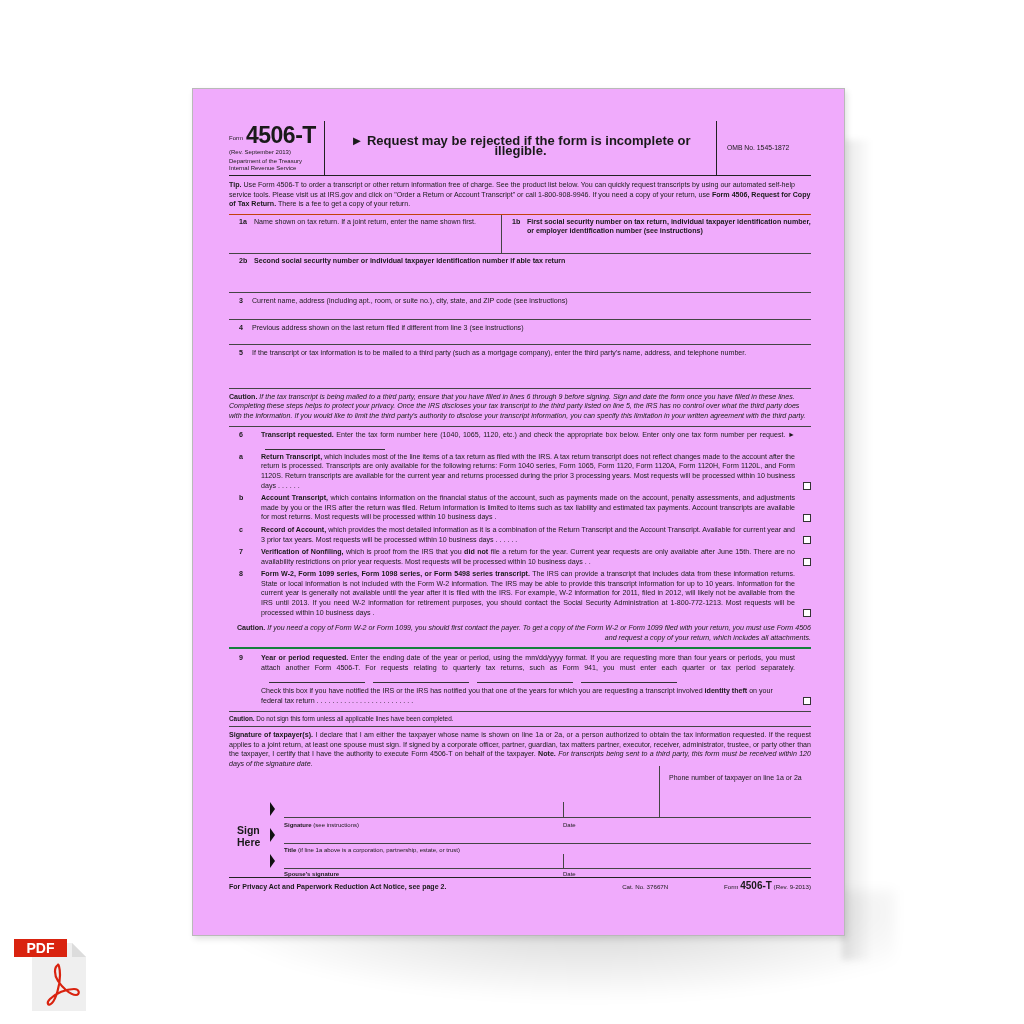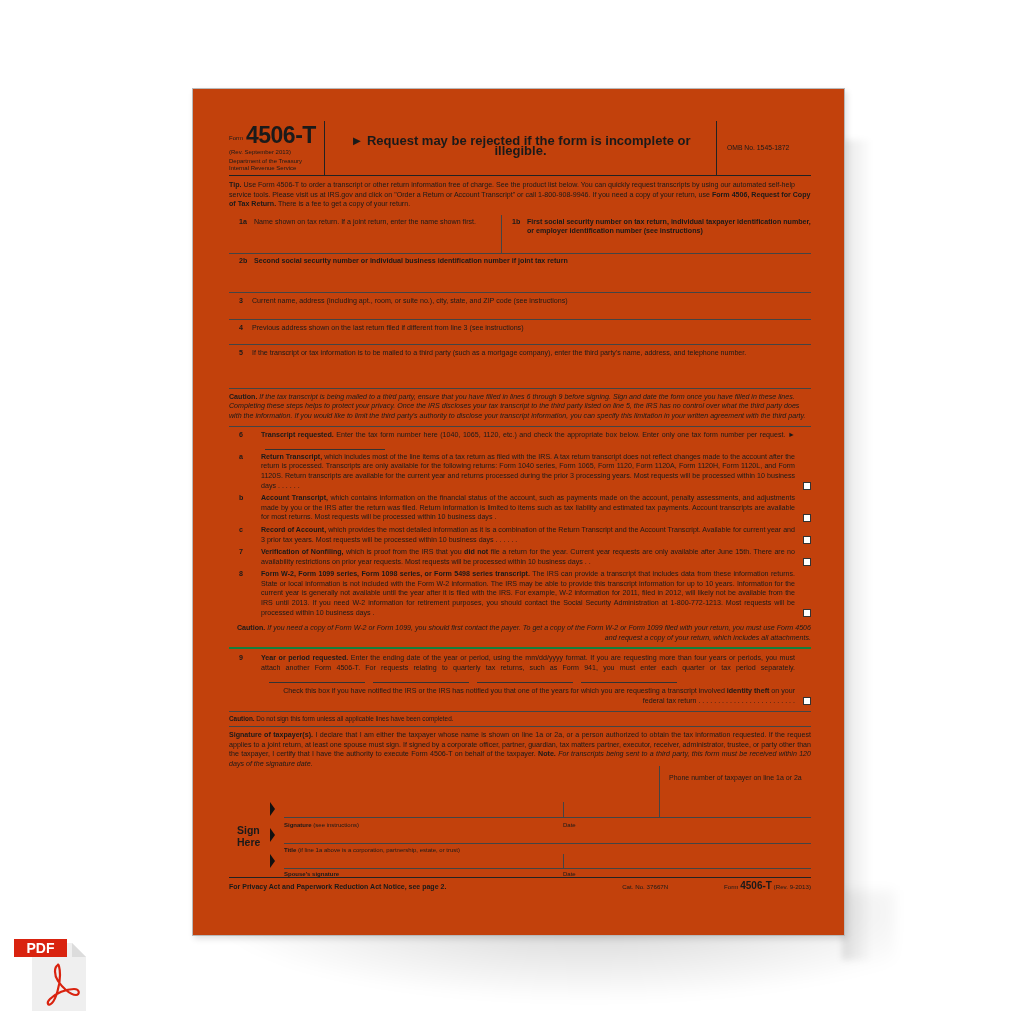--- a/index.html
+++ b/index.html
@@ -21,21 +21,21 @@
     position: absolute;
     left: 842px; top: 140px;
     width: 30px; height: 820px;
     background: linear-gradient(to right, rgba(0,0,0,0.10), rgba(0,0,0,0));
     filter: blur(3px);
   }
   .page {
     position: absolute;
     left: 192px; top: 88px;
     width: 653px; height: 848px;
-    background: #c2410c;
+    background: #f0abfc;
     border: 1px solid #b9b9b9;
     box-shadow: 2px 3px 6px rgba(0,0,0,0.12);
   }
   .form {
     position: absolute;
     left: 36px; top: 32px;
     width: 582px;
     font-size: 7.1px;
     line-height: 9.6px;
   }
@@ -185,21 +185,21 @@
             <span class="lnum">1b</span>
             <b>First social security number on tax return, individual taxpayer identification number, or employer identification number (see instructions)</b>
           </div>
       </div>
     </div>
 
     <div class="grid2">
       <div class="cell r">
         <div class="hang">
             <span class="lnum">2b</span>
-            <b>Second social security number or individual business identification number if joint tax return</b>
+            <b>Second social security number or individual taxpayer identification number if able tax return</b>
           </div>
       </div>
     </div>
 
     <div class="row h3">
       <div class="hang w8">
           <span class="lnum">3</span>
           <span>Current name, address (including apt., room, or suite no.), city, state, and ZIP code (see instructions)</span>
         </div>
     </div>
@@ -280,21 +280,21 @@
         <span class="itxt"><b>Year or period requested.</b><span> Enter the ending date of the year or period, using the mm/dd/yyyy format. If you are requesting more than four years or periods, you must attach another Form 4506-T. For requests relating to quarterly tax returns, such as Form 941, you must enter each quarter or tax period separately.</span><span class="periods">
               <span class="period"></span>
               <span class="period"></span>
               <span class="period"></span>
               <span class="period"></span>
             </span></span>
         <span class="ibox"></span>
       </div>
       <div class="item" style="margin-top:4px;">
         <span class="inum"></span>
-        <span class="itxt" style="text-align:right;"><span>Check this box if you have notified the IRS or the IRS has notified you that one of the years for which you are requesting a transcript involved </span><b>identity theft</b><span> on your federal tax return</span><span> . . . . . . . . . . . . . . . . . . . . . . . . .</span></span>
+        <span class="itxt" style="text-align:left;"><span>Check this box if you have notified the IRS or the IRS has notified you that one of the years for which you are requesting a transcript involved </span><b>identity theft</b><span> on your federal tax return</span><span> . . . . . . . . . . . . . . . . . . . . . . . . .</span></span>
         <span class="ibox">
             <span class="cb"></span>
           </span>
       </div>
     </div>
 
     <div class="caution3">
       <b>Caution.</b><span> Do not sign this form unless all applicable lines have been completed.</span>
     </div>
 

